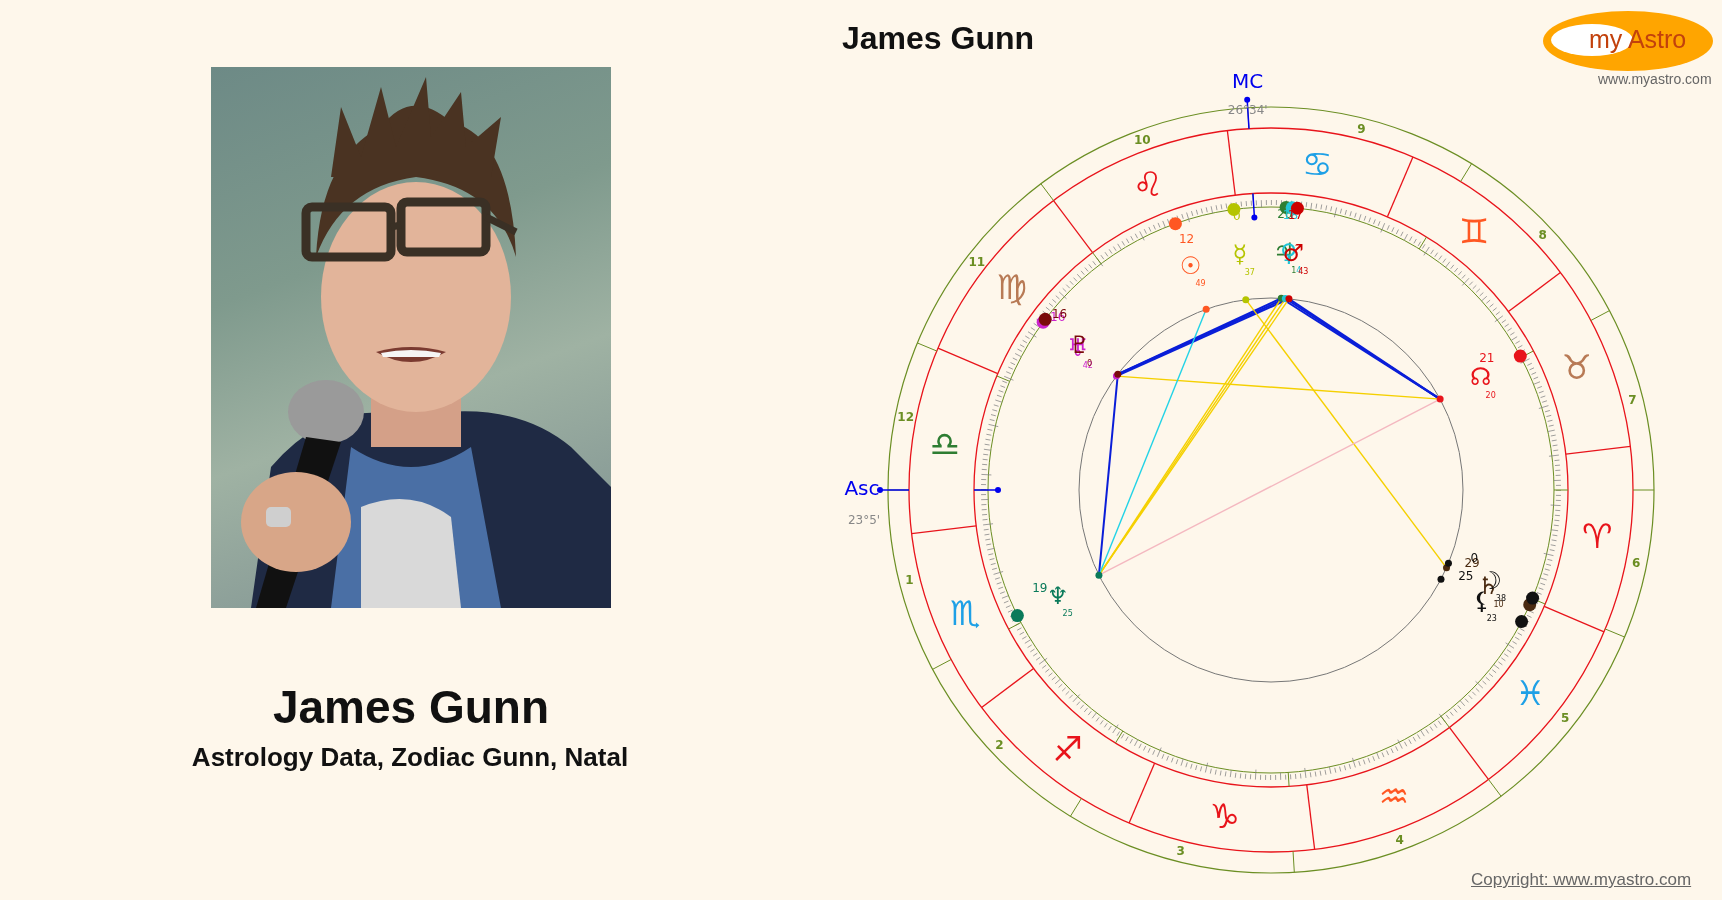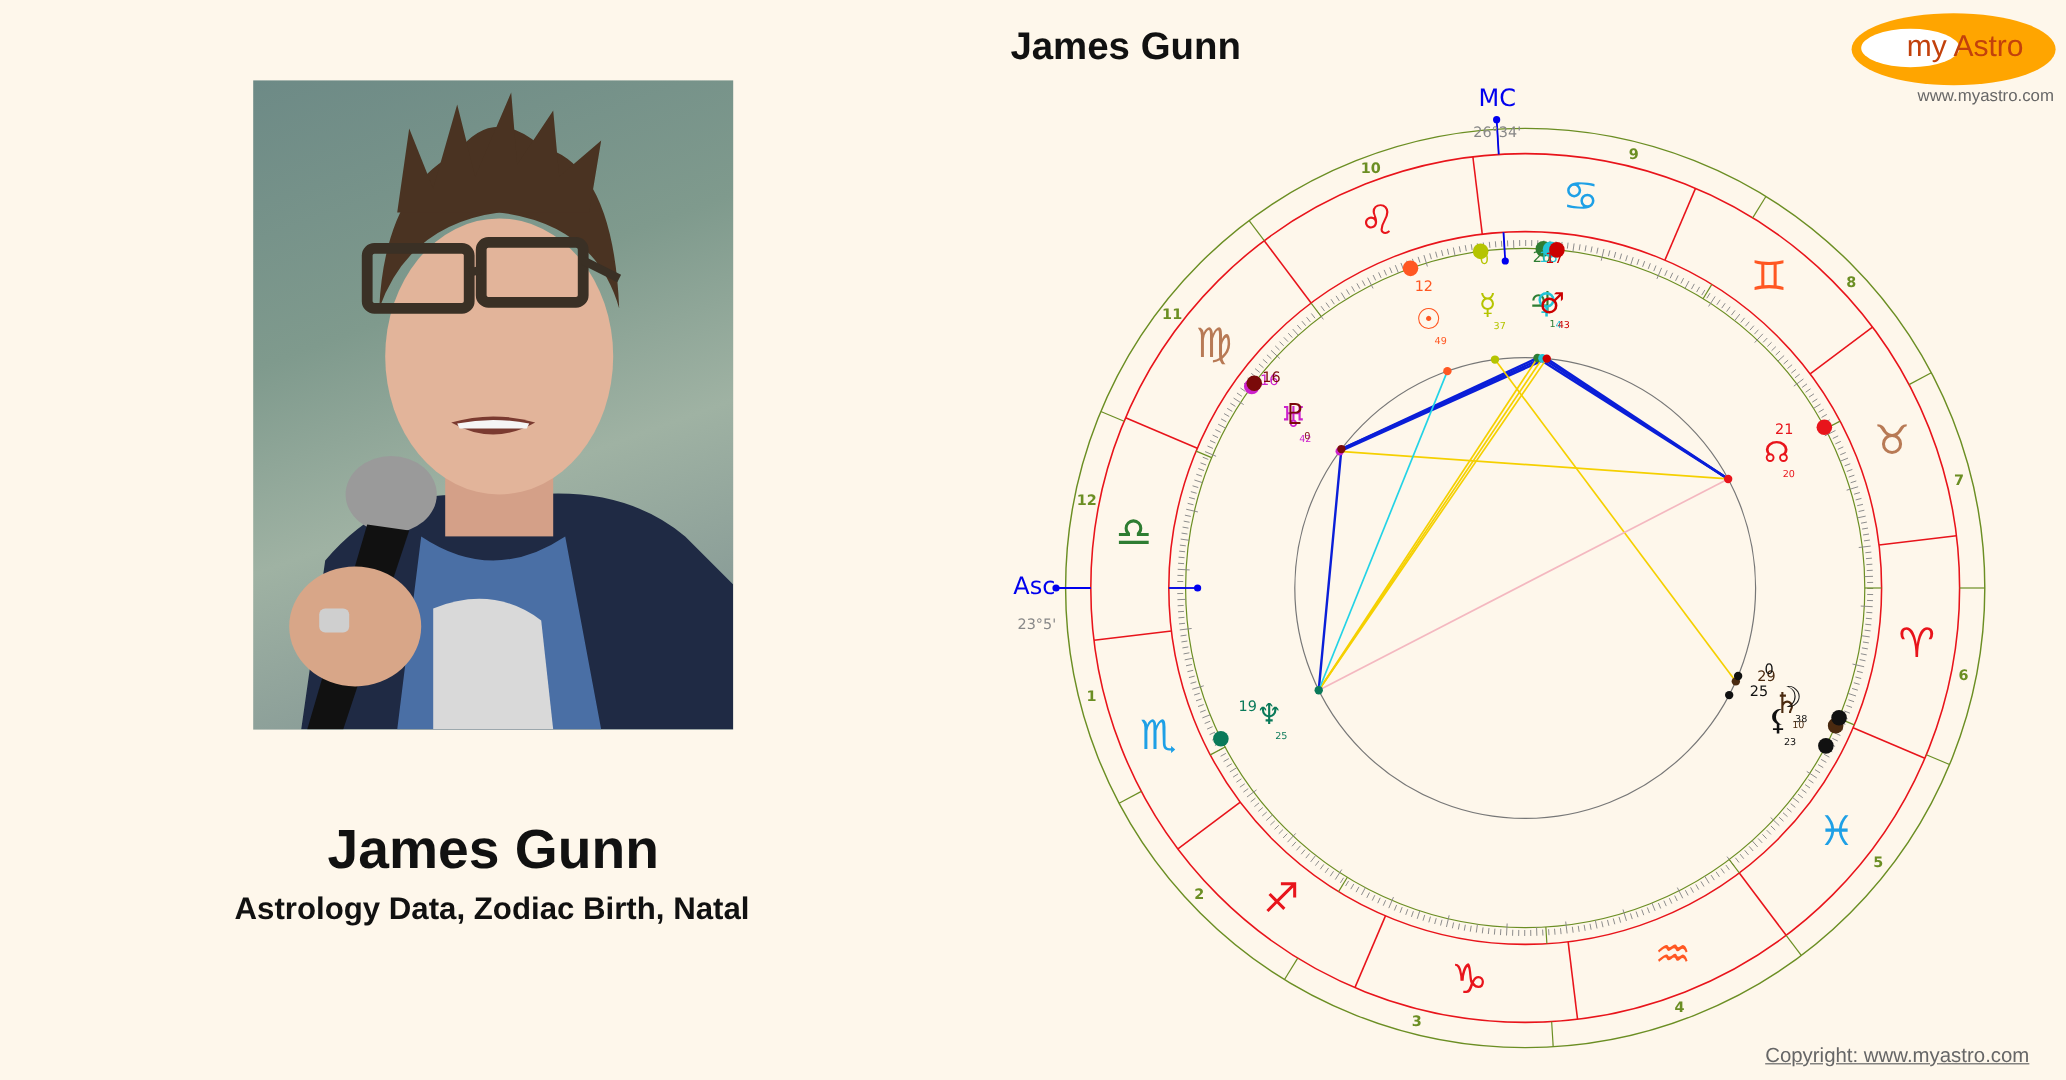--- a/index.html
+++ b/index.html
@@ -76,21 +76,21 @@
     <ellipse cx="115" cy="345" rx="38" ry="32" fill="#9a9a9a"></ellipse>
     <path d="M95 370 L130 375 L75 541 L45 541 Z" fill="#111"></path>
 
     <ellipse cx="85" cy="455" rx="55" ry="50" fill="#d8a688"></ellipse>
     <rect x="55" y="440" width="25" height="20" rx="5" fill="#cfcfcf"></rect>
   </svg>
 </div>
 
 <div class="person-name">James Gunn</div>
 <div class="person-sub">
-  <div>Astrology Data, Zodiac Birth, Natal</div>
+  <div>Astrology Data, Zodiac Gunn, Natal</div>
 </div>
 
 <div class="chart-title">James Gunn</div>
 
 <div class="logo">
   <div class="logo-ellipse"></div>
   <div class="logo-inner"></div>
   <div class="logo-text">my Astro</div>
 </div>
 <div class="logo-url">www.myastro.com</div>

